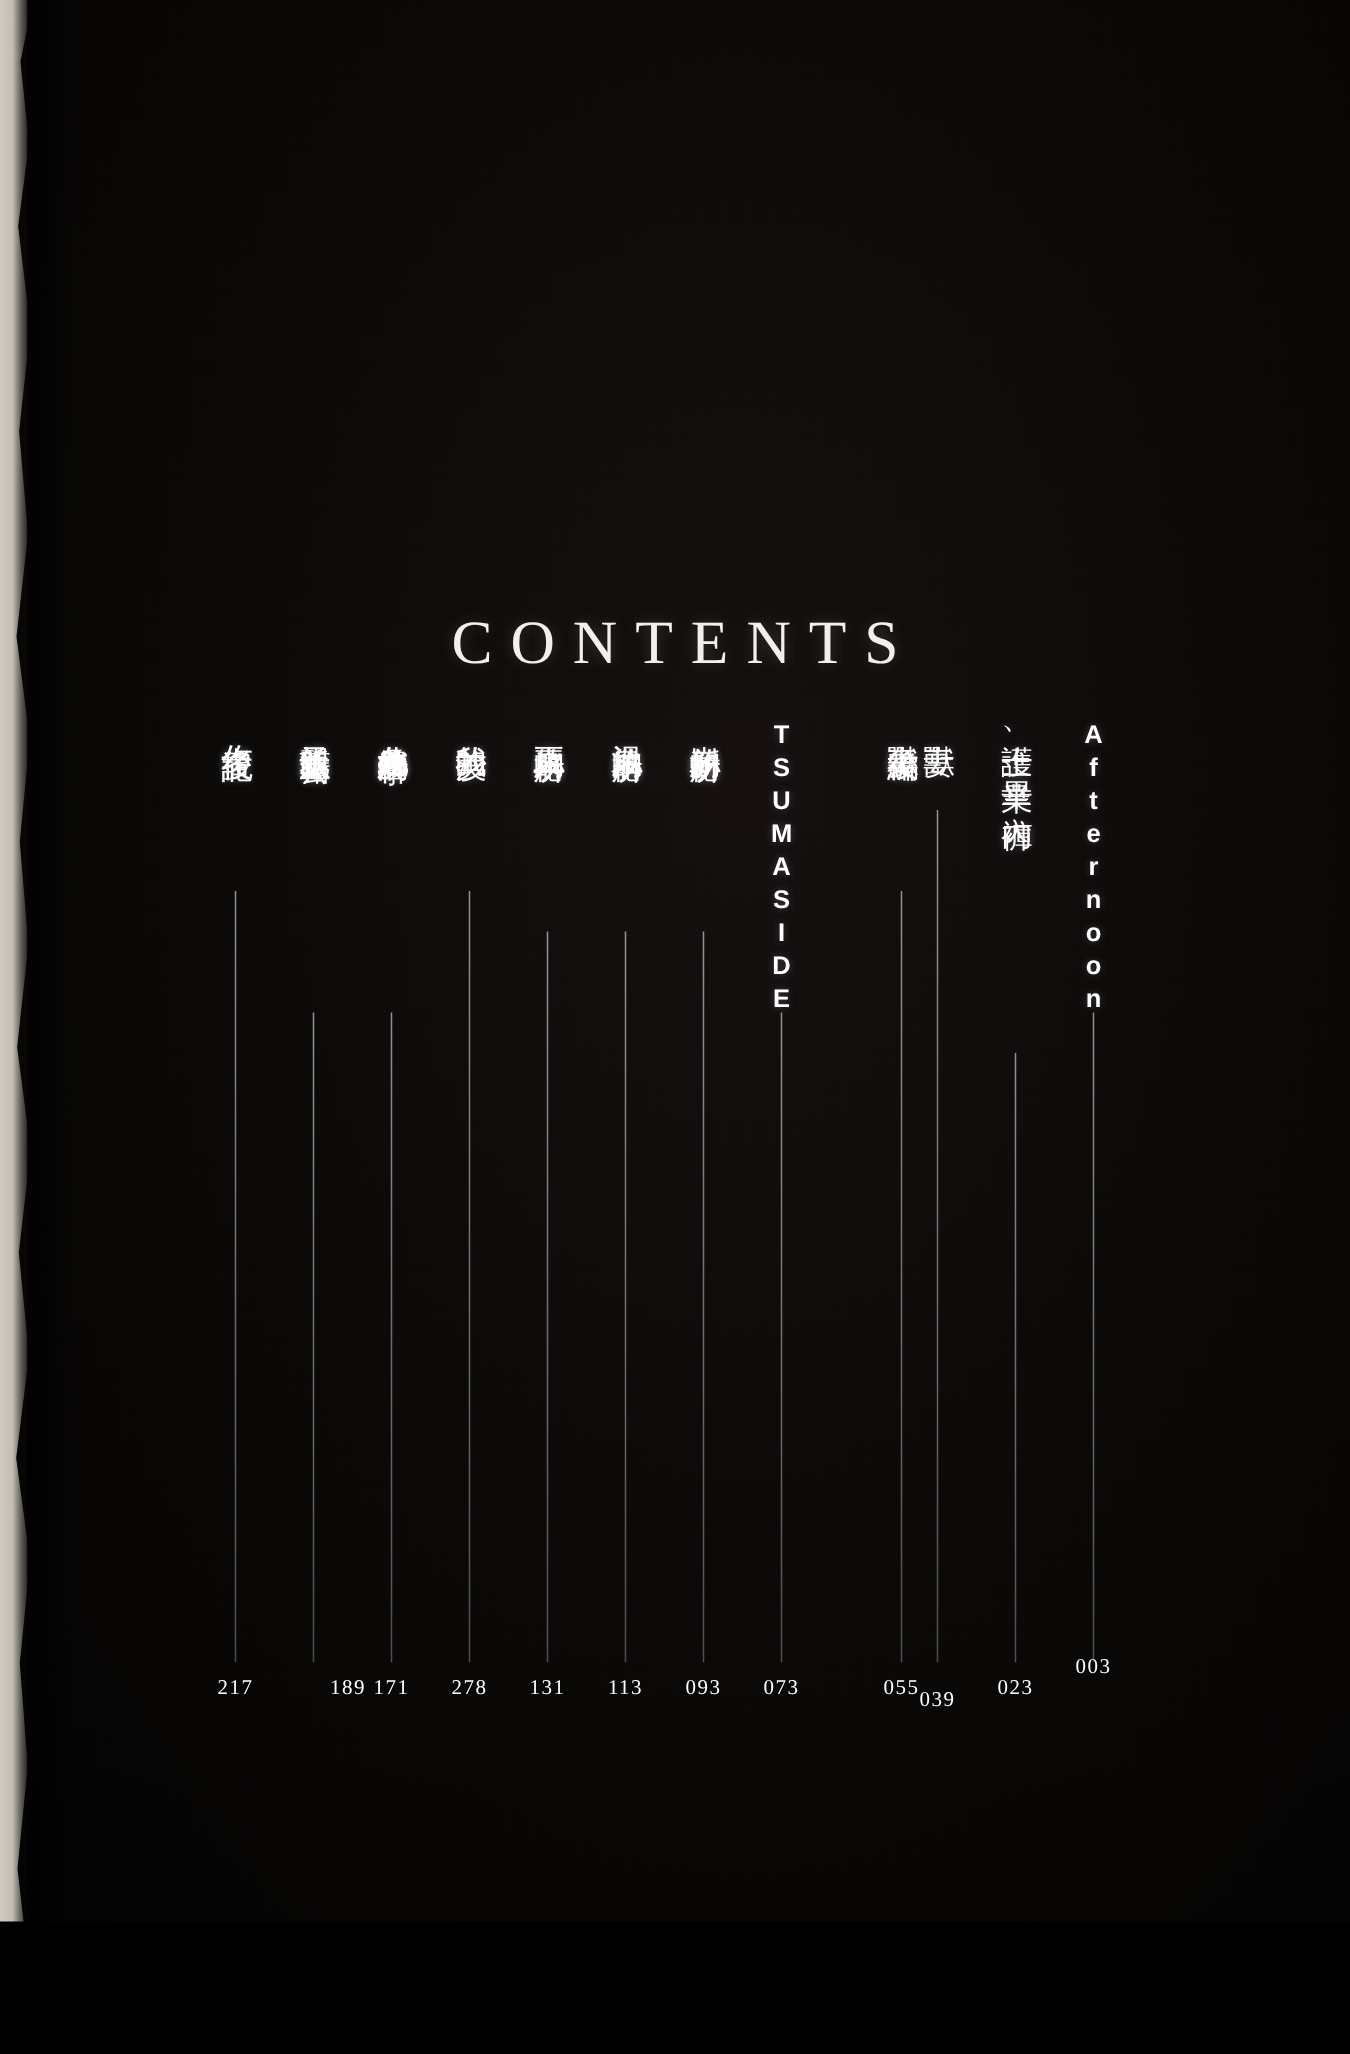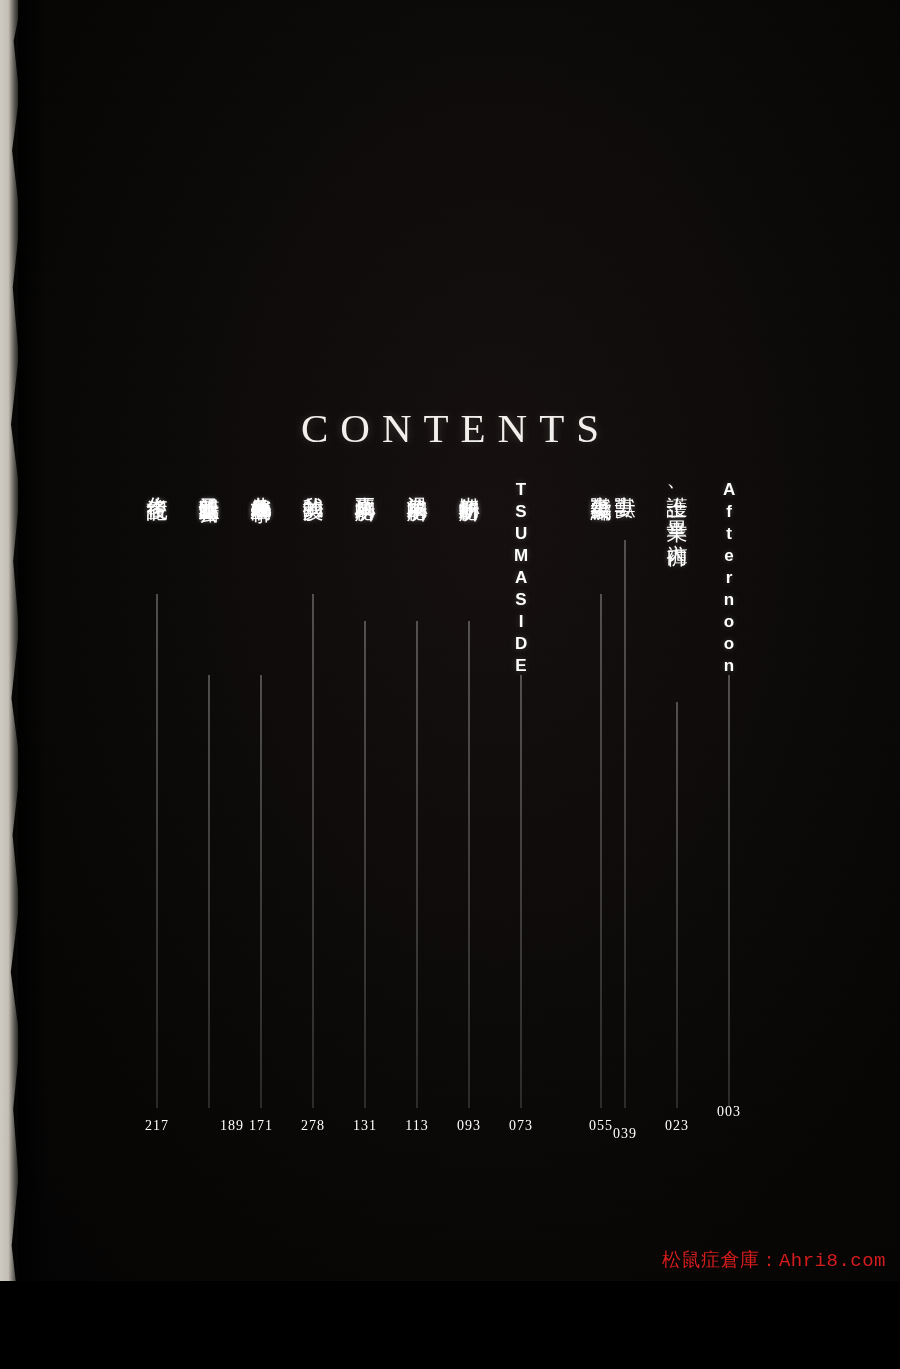--- a/index.html
+++ b/index.html
@@ -197,14 +197,13 @@
         <div class="rule" style="top: 195px; height: 433px;"></div>
         <span class="page-no" style="top: 638px; margin-left: 23px;">189</span>
       </div>
       <div class="entry" style="left: 20px;">
         <span class="label">作者後記</span>
         <div class="rule" style="top: 114px; height: 514px;"></div>
         <span class="page-no" style="top: 638px;">217</span>
       </div>
     </div>
 
-  <div id="watermark">松鼠症倉庫：Ahri8.com</div>
 </div>
 
 </body></html>

